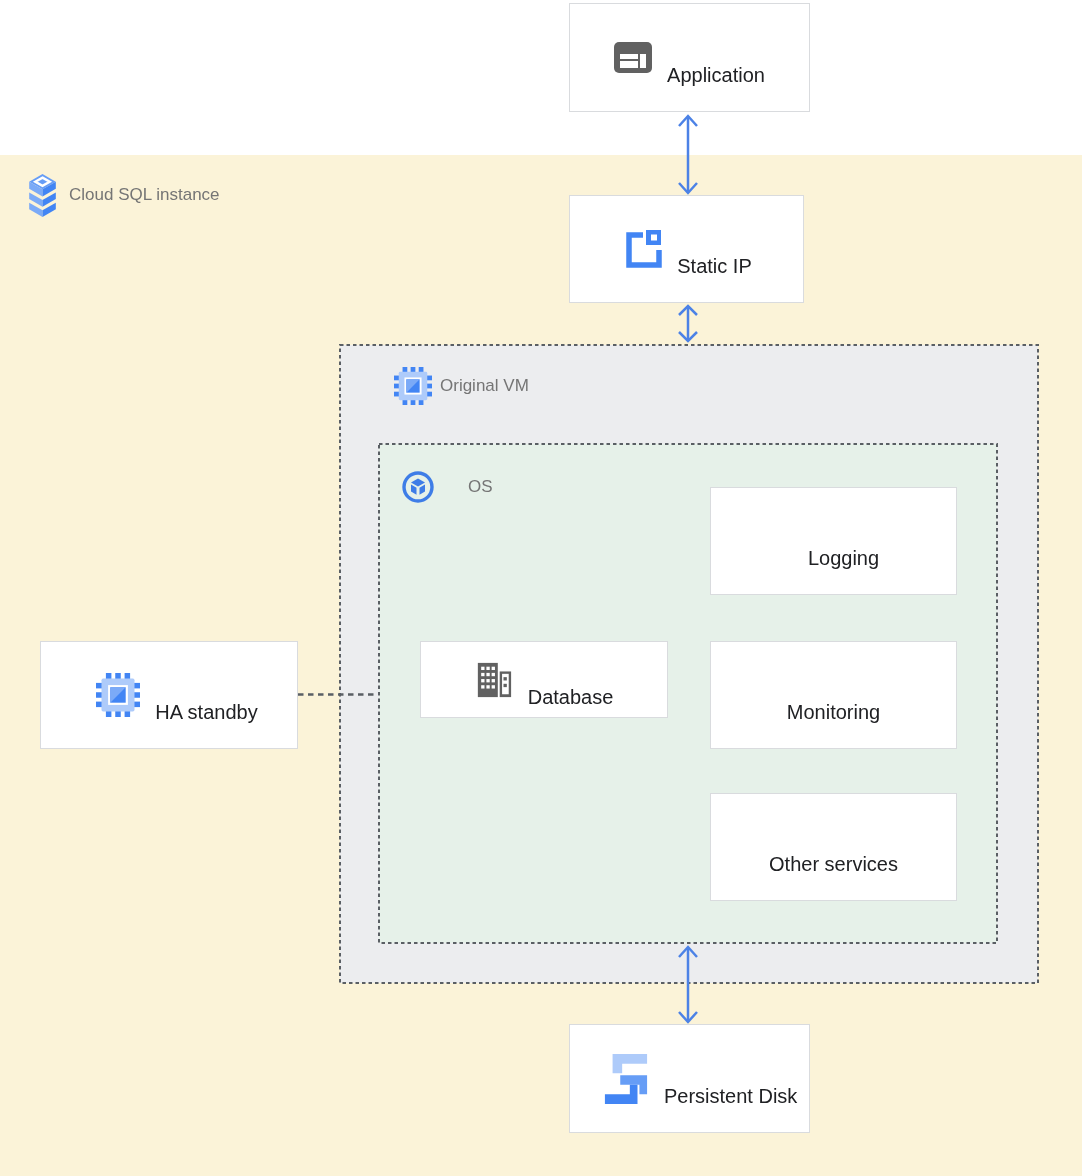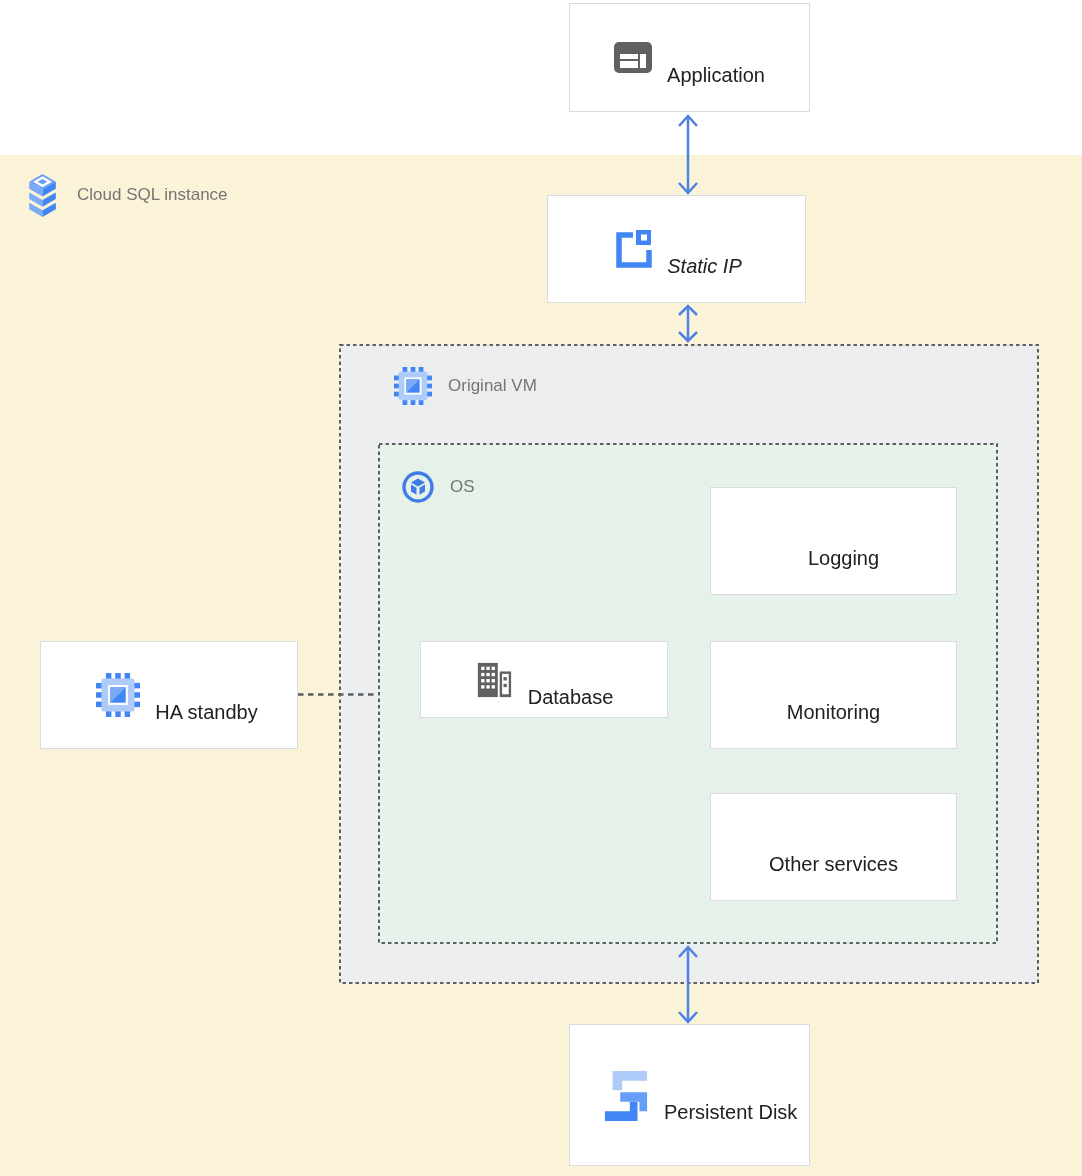--- a/index.html
+++ b/index.html
@@ -12,34 +12,34 @@
     background:#fbf3d8;
   }
   .layer{position:absolute;left:0;top:0;width:1082px;height:1176px;pointer-events:none;}
   .node{
     position:absolute;background:#ffffff;border:1px solid #d9dbde;
     display:flex;align-items:center;justify-content:center;gap:15px;
     font-size:20px;color:#202124;box-sizing:border-box;
   }
   .node .txt{white-space:nowrap;margin-top:35px;}
   .ghost-label{
-    position:absolute;display:flex;align-items:center;gap:16px;
+    position:absolute;display:flex;align-items:center;gap:8px;
     font-size:17px;color:#757575;
   }
   .icon{display:block;flex:0 0 auto;}
   .disk-txt{width:112px;white-space:normal;line-height:1.35;}
   
   #app-box{left:569px;top:3px;width:241px;height:109px;}
-  #staticip-box{left:547px;top:195px;width:259px;height:108px;font-style:italic;}
+  #staticip-box{left:569px;top:195px;width:235px;height:108px;}
   #logging-box{left:710px;top:487px;width:247px;height:108px;padding-left:20px;}
   #database-box{left:420px;top:641px;width:248px;height:77px;}
   #monitoring-box{left:710px;top:641px;width:247px;height:108px;}
   #other-box{left:710px;top:793px;width:247px;height:108px;}
   #ha-box{left:40px;top:641px;width:258px;height:108px;padding-left:16px;}
-  #disk-box{left:569px;top:1024px;width:241px;height:142px;}
+  #disk-box{left:569px;top:1024px;width:241px;height:109px;}
   #region-label{left:24px;top:174px;height:42px;}
   #vm-label{left:358px;top:367px;height:38px;padding-left:36px;}
   #os-label{left:401px;top:470px;height:34px;}
 </style>
 </head>
 <body>
 
 <div class="canvas">
 
   <div class="region"></div>
@@ -121,21 +121,21 @@
           <rect x="33" y="26" width="7" height="5"></rect>
       </g>
       <rect x="5" y="5" width="30" height="30" rx="1.5" fill="#aecbfa"></rect>
       <rect x="11" y="11" width="18" height="18" fill="#ffffff"></rect>
       <rect x="13" y="13" width="14" height="14" fill="#4285f4"></rect>
       <polygon points="13,13 27,13 13,27" fill="#7baaf7"></polygon>
     </svg>
     <span>Original VM</span>
   </div>
 
-  <div class="ghost-label" id="os-label" style="gap:15px;">
+  <div class="ghost-label" id="os-label" style="gap:33px;">
     <svg class="icon" width="34" height="34" viewBox="0 0 34 34">
       <circle cx="17" cy="17" r="14" fill="none" stroke="#3e7de7" stroke-width="3.4"></circle>
       <g fill="#3e7de7">
         <polygon points="17,8.5 24,12.5 17,16.5 10,12.5"></polygon>
         <polygon points="10,14.5 15.5,17.7 15.5,24.8 10,21.6"></polygon>
         <polygon points="24,14.5 18.5,17.7 18.5,24.8 24,21.6"></polygon>
       </g>
     </svg>
     <span>OS</span>
   </div>

